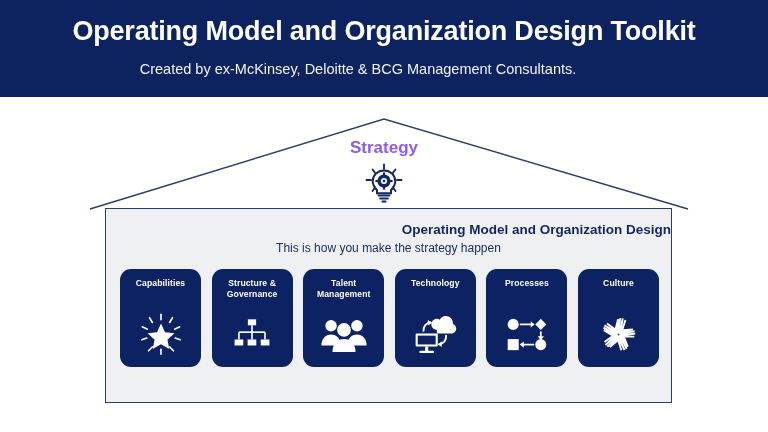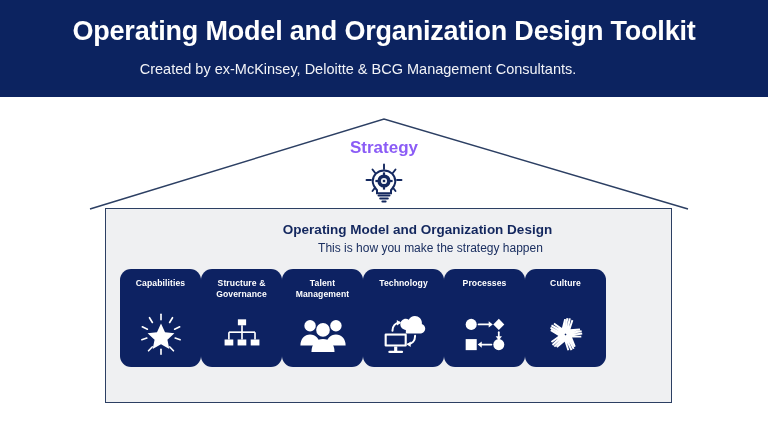--- a/index.html
+++ b/index.html
@@ -86,48 +86,46 @@
     width: 567px;
     height: 195px;
     background: #eff0f2;
     border: 1.4px solid #2c3f63;
     box-sizing: border-box;
   }
   .body-title {
     position: absolute;
     left: 0; top: 12px;
     width: 100%;
-    text-align: center;
+    text-align: right;
     color: #13275e;
     font-size: 13.5px;
     font-weight: bold;
     line-height: 18px;
-    padding-left: 29px;
   }
   .body-sub {
     position: absolute;
     left: 0; top: 31px;
     width: 100%;
     text-align: center;
     color: #1b2f60;
     font-size: 12px;
     font-weight: normal;
     line-height: 17px;
-    margin-left: 42px;
   }
 
   
   .pillars {
     position: absolute;
     left: 14px;
     top: 60px;
     width: 539px;
     height: 98px;
     display: flex;
-    justify-content: flex-start;
+    justify-content: space-between;
   }
   .pillar {
     width: 81px;
     height: 98px;
     background: #0d2262;
     border-radius: 11px;
     position: relative;
     box-sizing: border-box;
   }
   .pillar-label {

